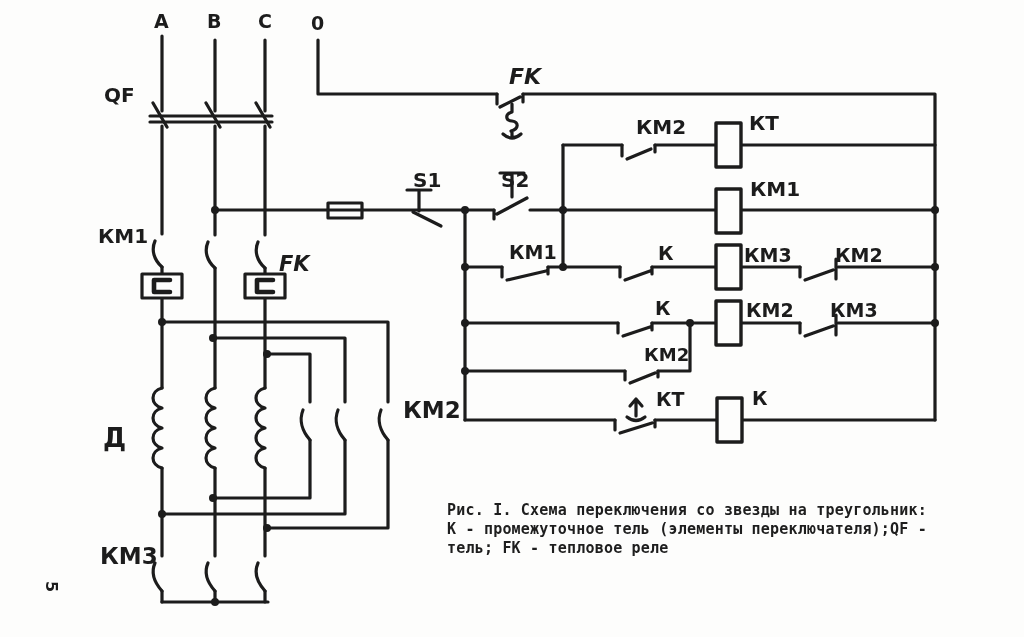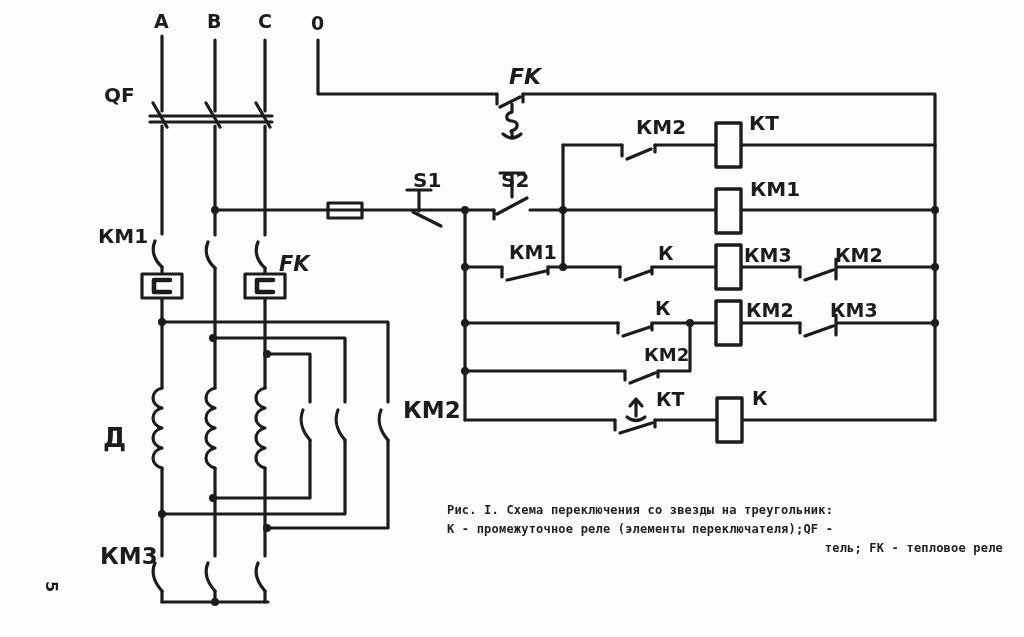--- a/index.html
+++ b/index.html
@@ -2,24 +2,24 @@
 <html><head>
 <meta charset="utf-8">
 <style>
   html,body{margin:0;padding:0;background:#e8e8e6;}
   .page{position:relative;width:1024px;height:637px;background:#fdfdfc;overflow:hidden;
         font-family:"DejaVu Sans",sans-serif;color:#1c1c1c;}
   svg{position:absolute;left:0;top:0;}
   svg text{fill:#1c1c1c;font-family:"DejaVu Sans",sans-serif;font-weight:bold;}
   .caption{position:absolute;left:447px;top:501px;width:556px;
            font-family:"DejaVu Sans Mono","Liberation Mono",monospace;
-           font-weight:bold;font-size:12px;line-height:19px;color:#1e1e1e;
+           font-weight:bold;font-size:15px;line-height:19px;color:#1e1e1e;
            letter-spacing:.2px;white-space:nowrap;}
   .caption .cap-line{white-space:nowrap;}
-  .caption .cap-center{text-align:right;}
+  .caption .cap-center{text-align:left;}
 </style>
 </head>
 <body>
 
 <div class="page">
 <svg width="1024" height="637" viewBox="0 0 1024 637">
   <g stroke="#1c1c1c" stroke-width="3.2" fill="none" stroke-linecap="round" stroke-linejoin="round">
 
     <g>
 
@@ -147,16 +147,16 @@
   <text x="655" y="315" font-size="19">К</text>
   <text x="746" y="317" font-size="19">КМ2</text>
   <text x="830" y="317" font-size="19">КМ3</text>
   <text x="644" y="361" font-size="18">КМ2</text>
   <text x="656" y="406" font-size="19">КТ</text>
   <text x="752" y="405" font-size="19">К</text>
 </svg>
 
   <div class="caption">
     <div class="cap-line">Рис. I. Схема переключения со звезды на треугольник:</div>
-    <div class="cap-line">К - промежуточное реле (элементы переключателя);QF -</div>
+    <div class="cap-line">К - промежуточное тель (элементы переключателя);QF -</div>
     <div class="cap-line cap-center">тель; FK - тепловое реле</div>
   </div>
 </div>
 
 </body></html>

